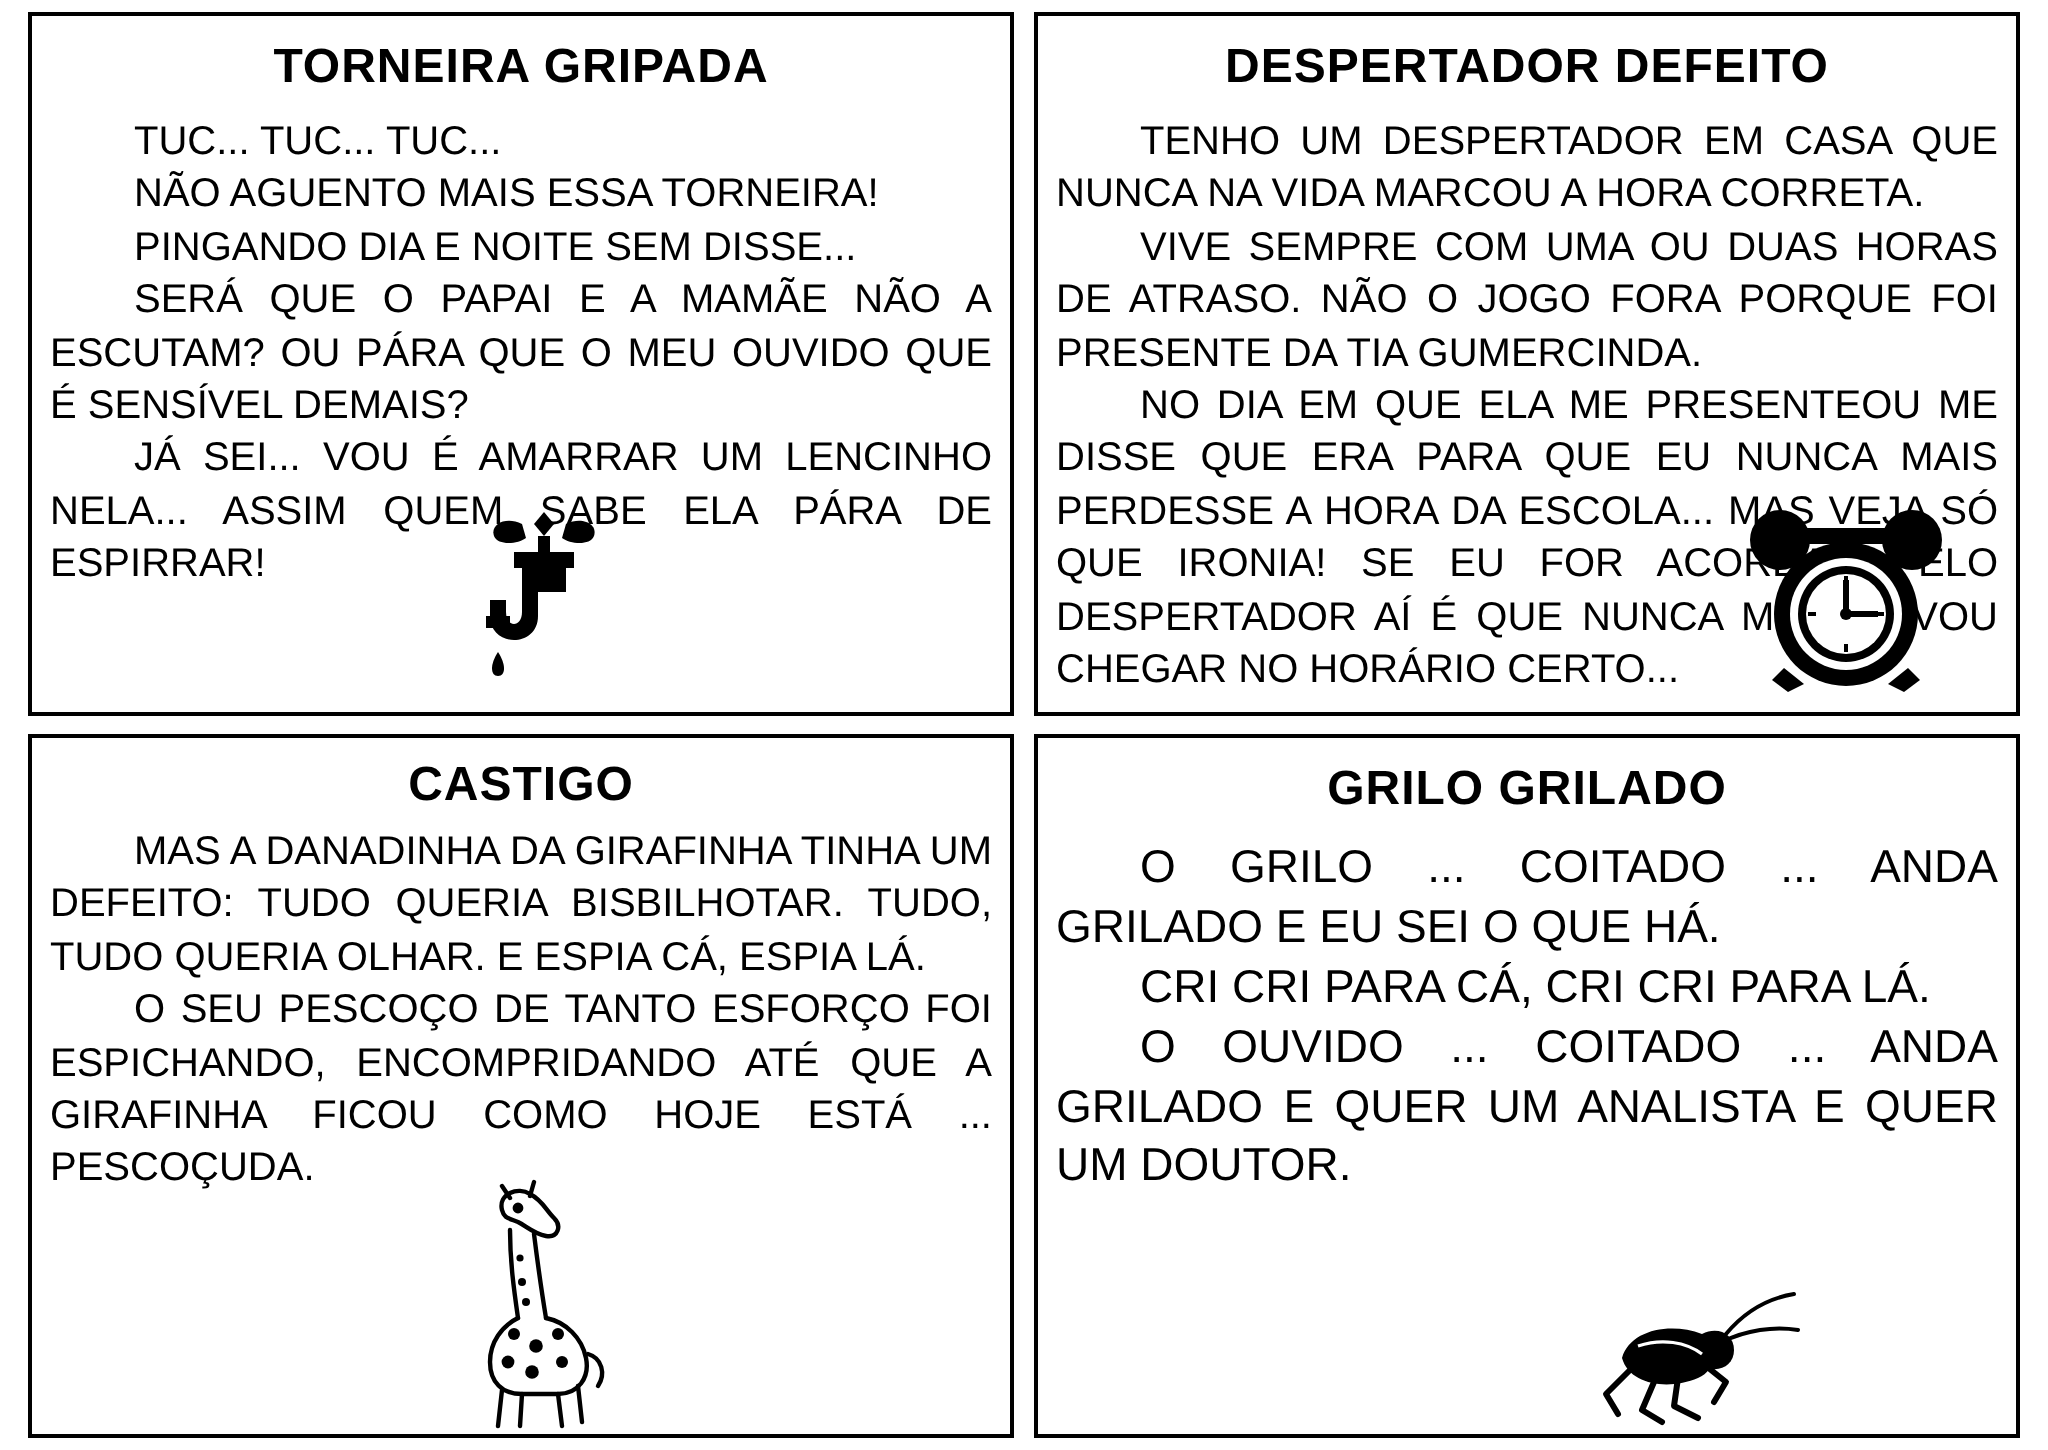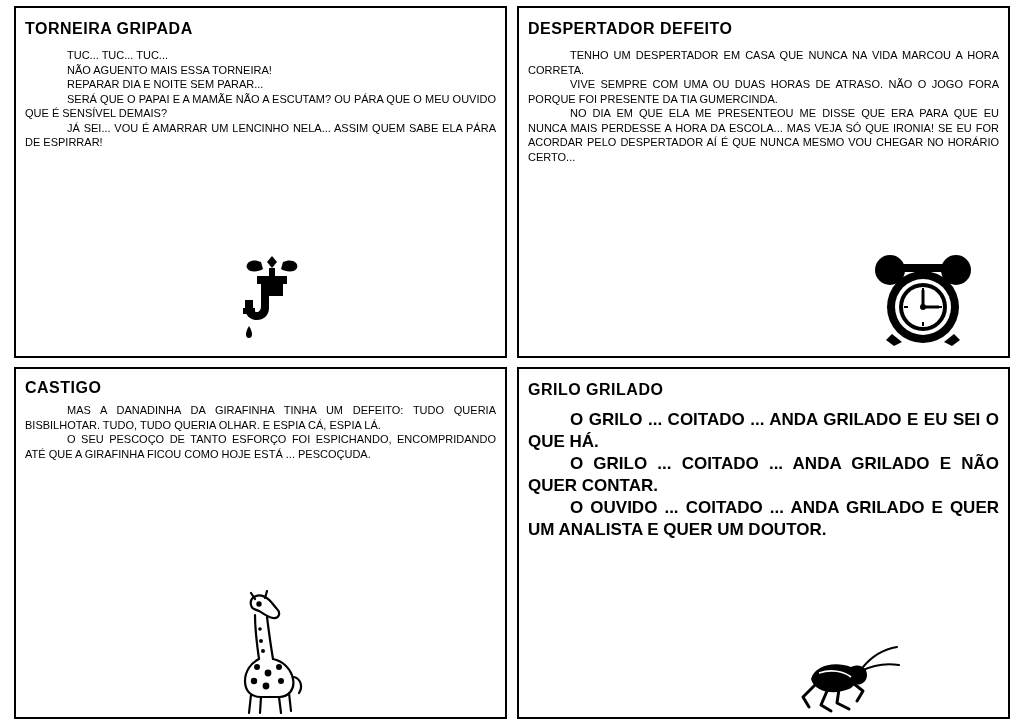--- a/index.html
+++ b/index.html
@@ -28,41 +28,41 @@
     row-gap: 9px;
   }
   .card {
     border: 2px solid #000000;
     box-sizing: border-box;
     position: relative;
     overflow: hidden;
     padding: 8px 9px 4px 9px;
   }
   .card-title {
+    text-align: center;
     font-weight: bold;
-    font-size: 16px;
+    font-size: 24px;
     letter-spacing: 0.5px;
     margin: 4px 0 10px 0;
   }
   .card-title.tight {
     margin-top: 2px;
     margin-bottom: 6px;
   }
   .body-text p {
     margin: 0;
     text-align: justify;
     text-justify: inter-word;
-    font-size: 11px;
+    font-size: 20px;
     line-height: 1.32;
     text-indent: 42px;
   }
   .body-text.small p {
-    font-size: 17px;
+    font-size: 23px;
     line-height: 1.3;
-    font-weight: bold;
   }
   .art {
     position: absolute;
   }
   
   .faucet {
     left: 215px;
     top: 248px;
     width: 80px;
     height: 90px;
@@ -94,21 +94,21 @@
 <body>
 
 <div class="page">
   <div class="grid">
 
     <div class="card">
       <div class="card-title">TORNEIRA GRIPADA</div>
       <div class="body-text">
         <p>TUC... TUC... TUC...</p>
         <p>NÃO AGUENTO MAIS ESSA TORNEIRA!</p>
-        <p>REPARAR DIA E NOITE SEM PARAR...</p>
+        <p>PINGANDO DIA E NOITE SEM DISSE...</p>
         <p>SERÁ QUE O PAPAI E A MAMÃE NÃO A ESCUTAM? OU PÁRA QUE O MEU OUVIDO QUE É SENSÍVEL DEMAIS?</p>
         <p>JÁ SEI... VOU É AMARRAR UM LENCINHO NELA... ASSIM QUEM SABE ELA PÁRA DE ESPIRRAR!</p>
       </div>
       <div class="art faucet">
         <svg viewBox="0 0 80 90" width="80" height="90" aria-hidden="true">
 
           <path d="M30 6 C22 2 14 6 16 12 C18 17 28 16 32 13 Z" fill="#000"></path>
           <path d="M52 6 C60 2 68 6 66 12 C64 17 54 16 50 13 Z" fill="#000"></path>
           <path d="M41 0 L46 6 L41 12 L36 6 Z" fill="#000"></path>
           <rect x="38" y="12" width="6" height="8" fill="#000"></rect>
@@ -197,21 +197,21 @@
             <circle cx="39" cy="44" r="1.8"></circle>
           </g>
         </svg>
       </div>
     </div>
 
     <div class="card">
       <div class="card-title">GRILO  GRILADO</div>
       <div class="body-text small">
         <p>O GRILO ... COITADO ... ANDA GRILADO E EU SEI O QUE HÁ.</p>
-        <p>O GRILO ... COITADO ... ANDA GRILADO E NÃO QUER CONTAR.</p>
+        <p>CRI CRI PARA CÁ, CRI CRI PARA LÁ.</p>
         <p>O OUVIDO ... COITADO ... ANDA GRILADO E QUER UM ANALISTA E QUER UM DOUTOR.</p>
       </div>
       <div class="art cricket">
         <svg viewBox="0 0 110 70" width="110" height="70" aria-hidden="true">
 
           <g stroke="#000" stroke-width="2" fill="none" stroke-linecap="round">
             <path d="M70 22 C80 10 92 4 104 2"></path>
             <path d="M68 26 C80 20 94 18 106 20"></path>
           </g>
 

